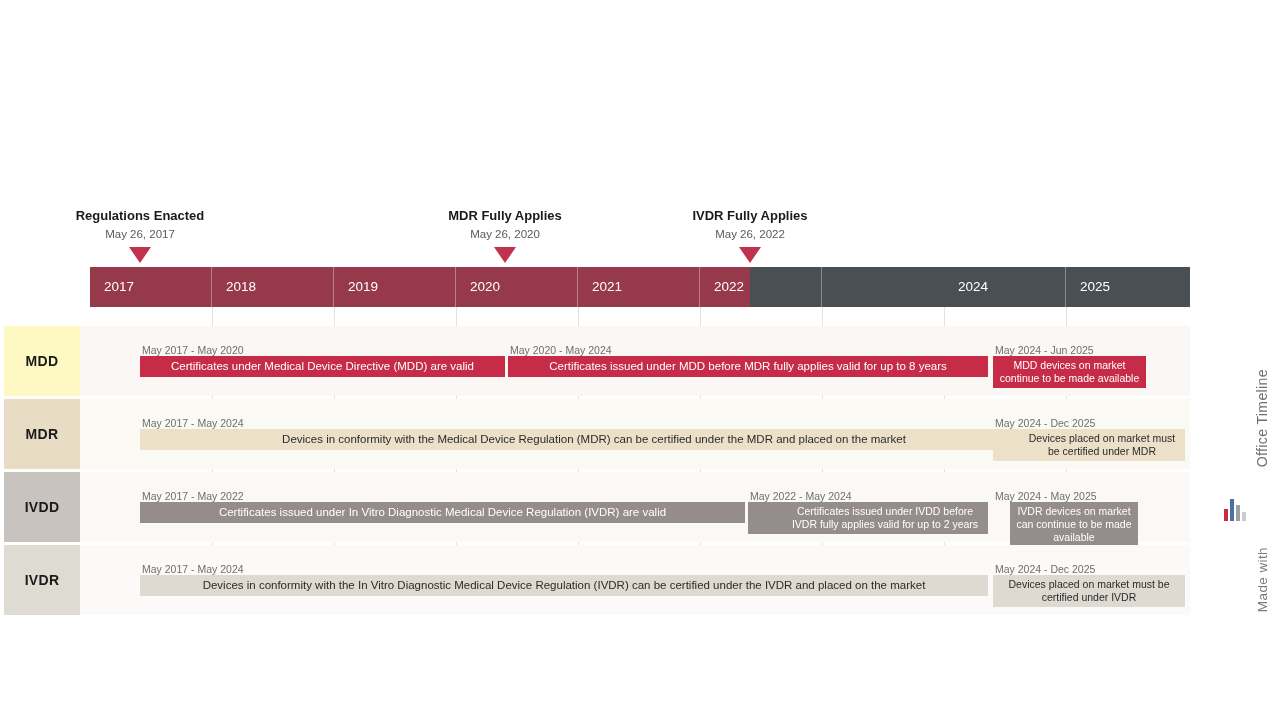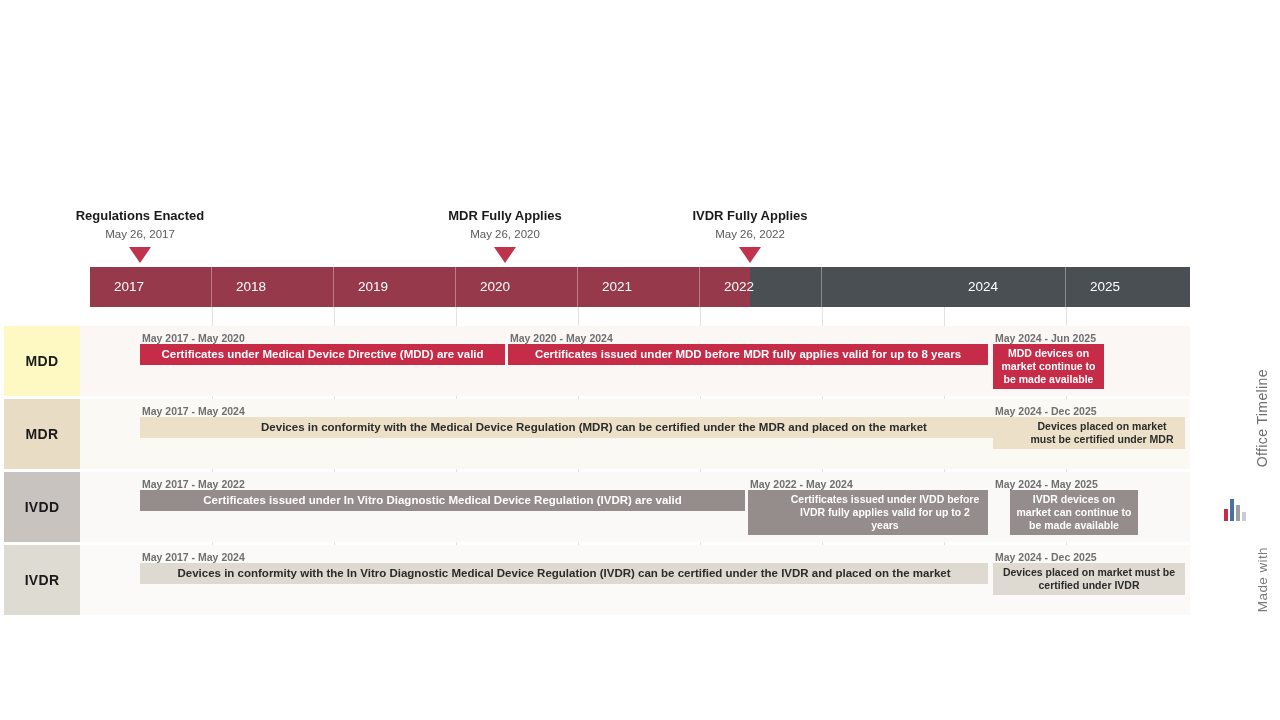--- a/index.html
+++ b/index.html
@@ -66,21 +66,21 @@
   }
   .year-cell {
     position: absolute;
     top: 0;
     height: 40px;
     box-sizing: border-box;
     border-right: 1px solid rgba(255,255,255,0.35);
     color: #ffffff;
     font-size: 13.5px;
     line-height: 40px;
-    padding-left: 24px;
+    padding-left: 14px;
   }
   .year-cell.last { border-right: none; }
 
   
   .gridline {
     position: absolute;
     top: 307px;
     width: 1px;
     height: 308px;
     background: #e2e2e2;
@@ -121,22 +121,21 @@
   .row-mdr  .row-label { background: #e9dcc4; }
   .row-mdr  .row-body  { background: #fbf9f4; }
   .row-ivdd .row-label { background: #c8c3bf; }
   .row-ivdd .row-body  { background: #faf9f8; }
   .row-ivdr .row-label { background: #dedbd3; }
   .row-ivdr .row-body  { background: #fbfaf8; }
 
   
   .bar-wrap {
     position: absolute;
-    top: 2px;
-    font-weight: bold;
+    top: 14px;
   }
   .bar-date {
     font-size: 10.5px;
     color: #6f6f6f;
     line-height: 12px;
     padding-left: 2px;
     margin-top: 4px;
     white-space: nowrap;
   }
   .bar {
@@ -252,21 +251,21 @@
         <div class="bar bar-red" style="width:365px;">Certificates under Medical Device Directive (MDD) are valid</div>
       </div>
 
       <div class="bar-wrap" style="left:428px; width:480px;">
         <div class="bar-date">May 2020 - May 2024</div>
         <div class="bar bar-red" style="width:480px;">Certificates issued under MDD before MDR fully applies valid for up to 8 years</div>
       </div>
 
       <div class="bar-wrap" style="left:913px; width:135px;">
         <div class="bar-date">May 2024 - Jun 2025</div>
-        <div class="bar bar-red bar-small-text" style="width:111px;">MDD devices on market continue to be made available</div>
+        <div class="bar bar-red bar-small-text" style="width:153px;">MDD devices on market continue to be made available</div>
       </div>
 
     </div>
   </div>
 
   <div class="row row-mdr" style="top:399px;">
     <div class="row-label">MDR</div>
     <div class="row-body">
 
       <div class="bar-wrap" style="left:60px; width:848px;">

